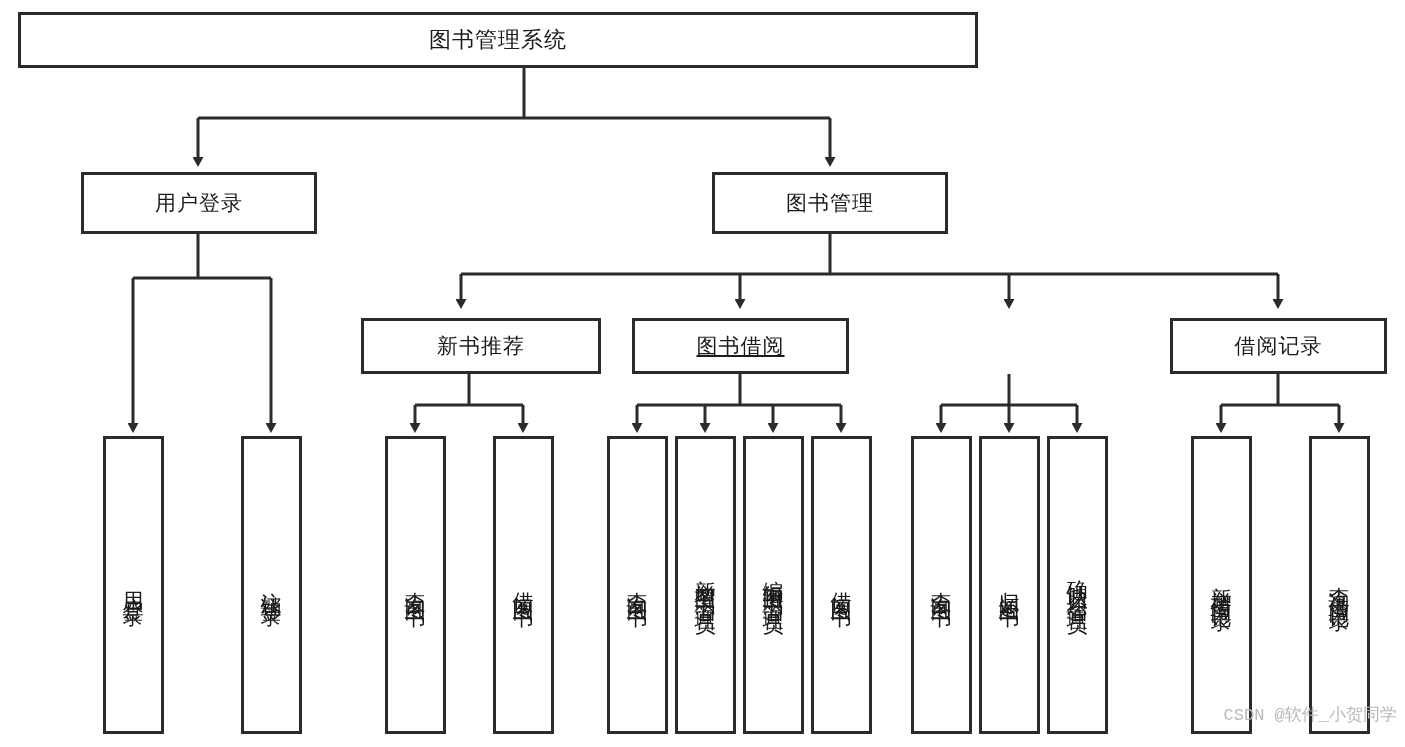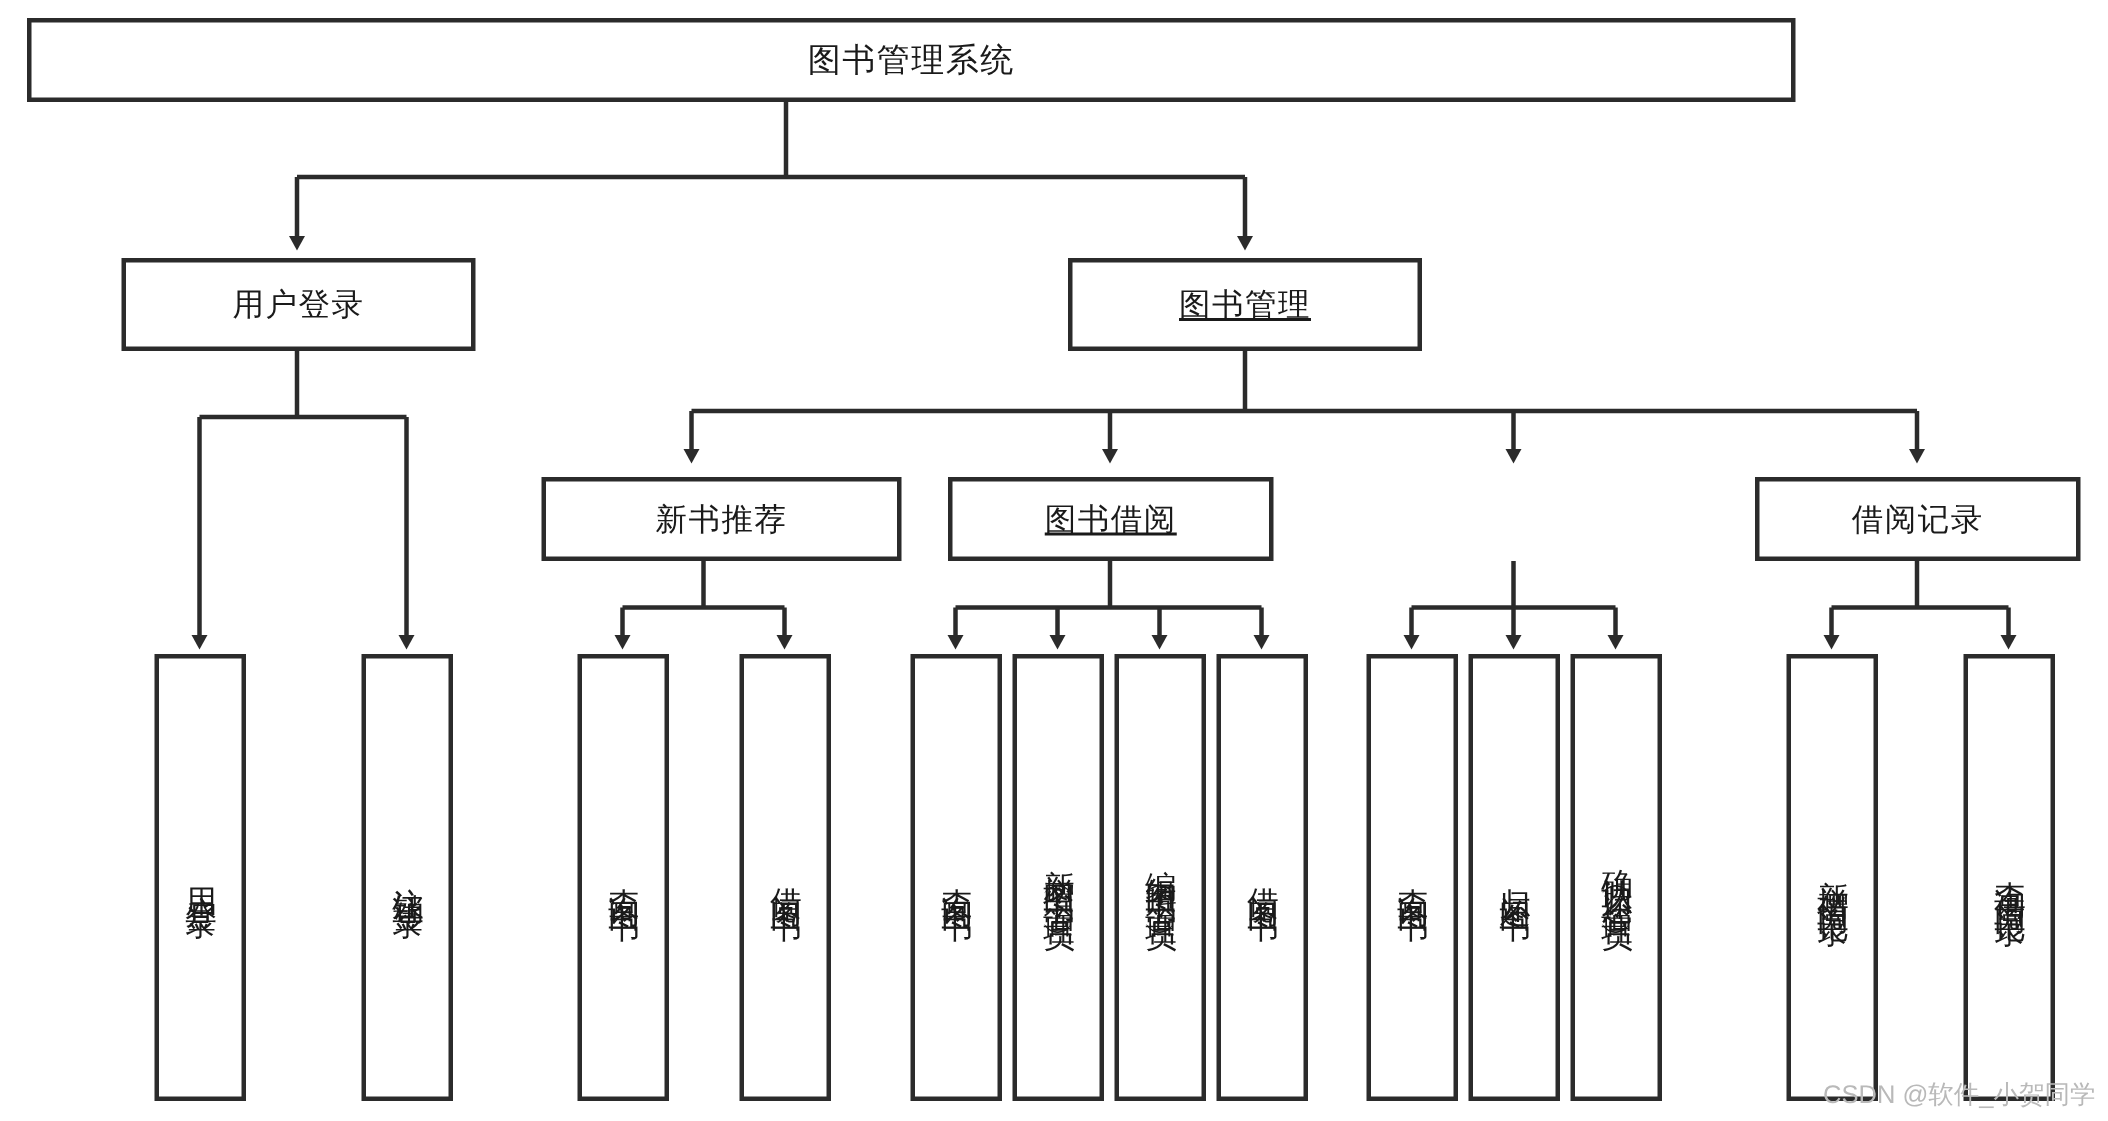--- a/index.html
+++ b/index.html
@@ -49,25 +49,26 @@
     letter-spacing: 5px;
     line-height: 1;
     white-space: nowrap;
   }
   .node.root {
     font-size: 22px;
   }
   .watermark {
     position: absolute;
     right: 8px;
-    bottom: 6px;
+    bottom: 21px;
     font-size: 17px;
     color: #b9b9b9;
     z-index: 5;
     white-space: nowrap;
+    font-family: Liberation Mono, monospace;
   }
 </style>
 </head>
 <body>
 
 <div id="canvas">
 
   <svg id="edges" viewBox="0 0 1405 747">
     <defs>
       <marker id="arrow" markerWidth="10" markerHeight="11" refX="1" refY="5.5" orient="auto" markerUnits="userSpaceOnUse">
@@ -111,25 +112,25 @@
       <path d="M1009,405 L1009,424" marker-end="url(#arrow)"></path>
       <path d="M1077,405 L1077,424" marker-end="url(#arrow)"></path>
 
       <path d="M1278,374 L1278,405"></path>
       <path d="M1221,405 L1339,405"></path>
       <path d="M1221,405 L1221,424" marker-end="url(#arrow)"></path>
       <path d="M1339,405 L1339,424" marker-end="url(#arrow)"></path>
     </g>
   </svg>
 
-  <div class="node h root" style="left:18px; top:12px; width:1179px; height:56px;">图书管理系统</div>
+  <div class="node h root" style="left:18px; top:12px; width:960px; height:56px;">图书管理系统</div>
 
   <div class="node h" style="left:81px; top:172px; width:236px; height:62px;">用户登录</div>
 
-  <div class="node h" style="left:712px; top:172px; width:236px; height:62px;text-decoration:underline;">图书管理</div>
+  <div class="node h" style="left:712px; top:172px; width:236px; height:62px;">图书管理</div>
 
   <div class="node h" style="left:361px; top:318px; width:240px; height:56px;">新书推荐</div>
 
   <div class="node h" style="left:632px; top:318px; width:217px; height:56px;text-decoration:underline;">图书借阅</div>
 
 
   <div class="node h" style="left:1170px; top:318px; width:217px; height:56px;">借阅记录</div>
 
   <div class="node v" style="left:103px; top:436px; width:61px; height:298px;">
     <span class="vlabel">用户登录</span>

